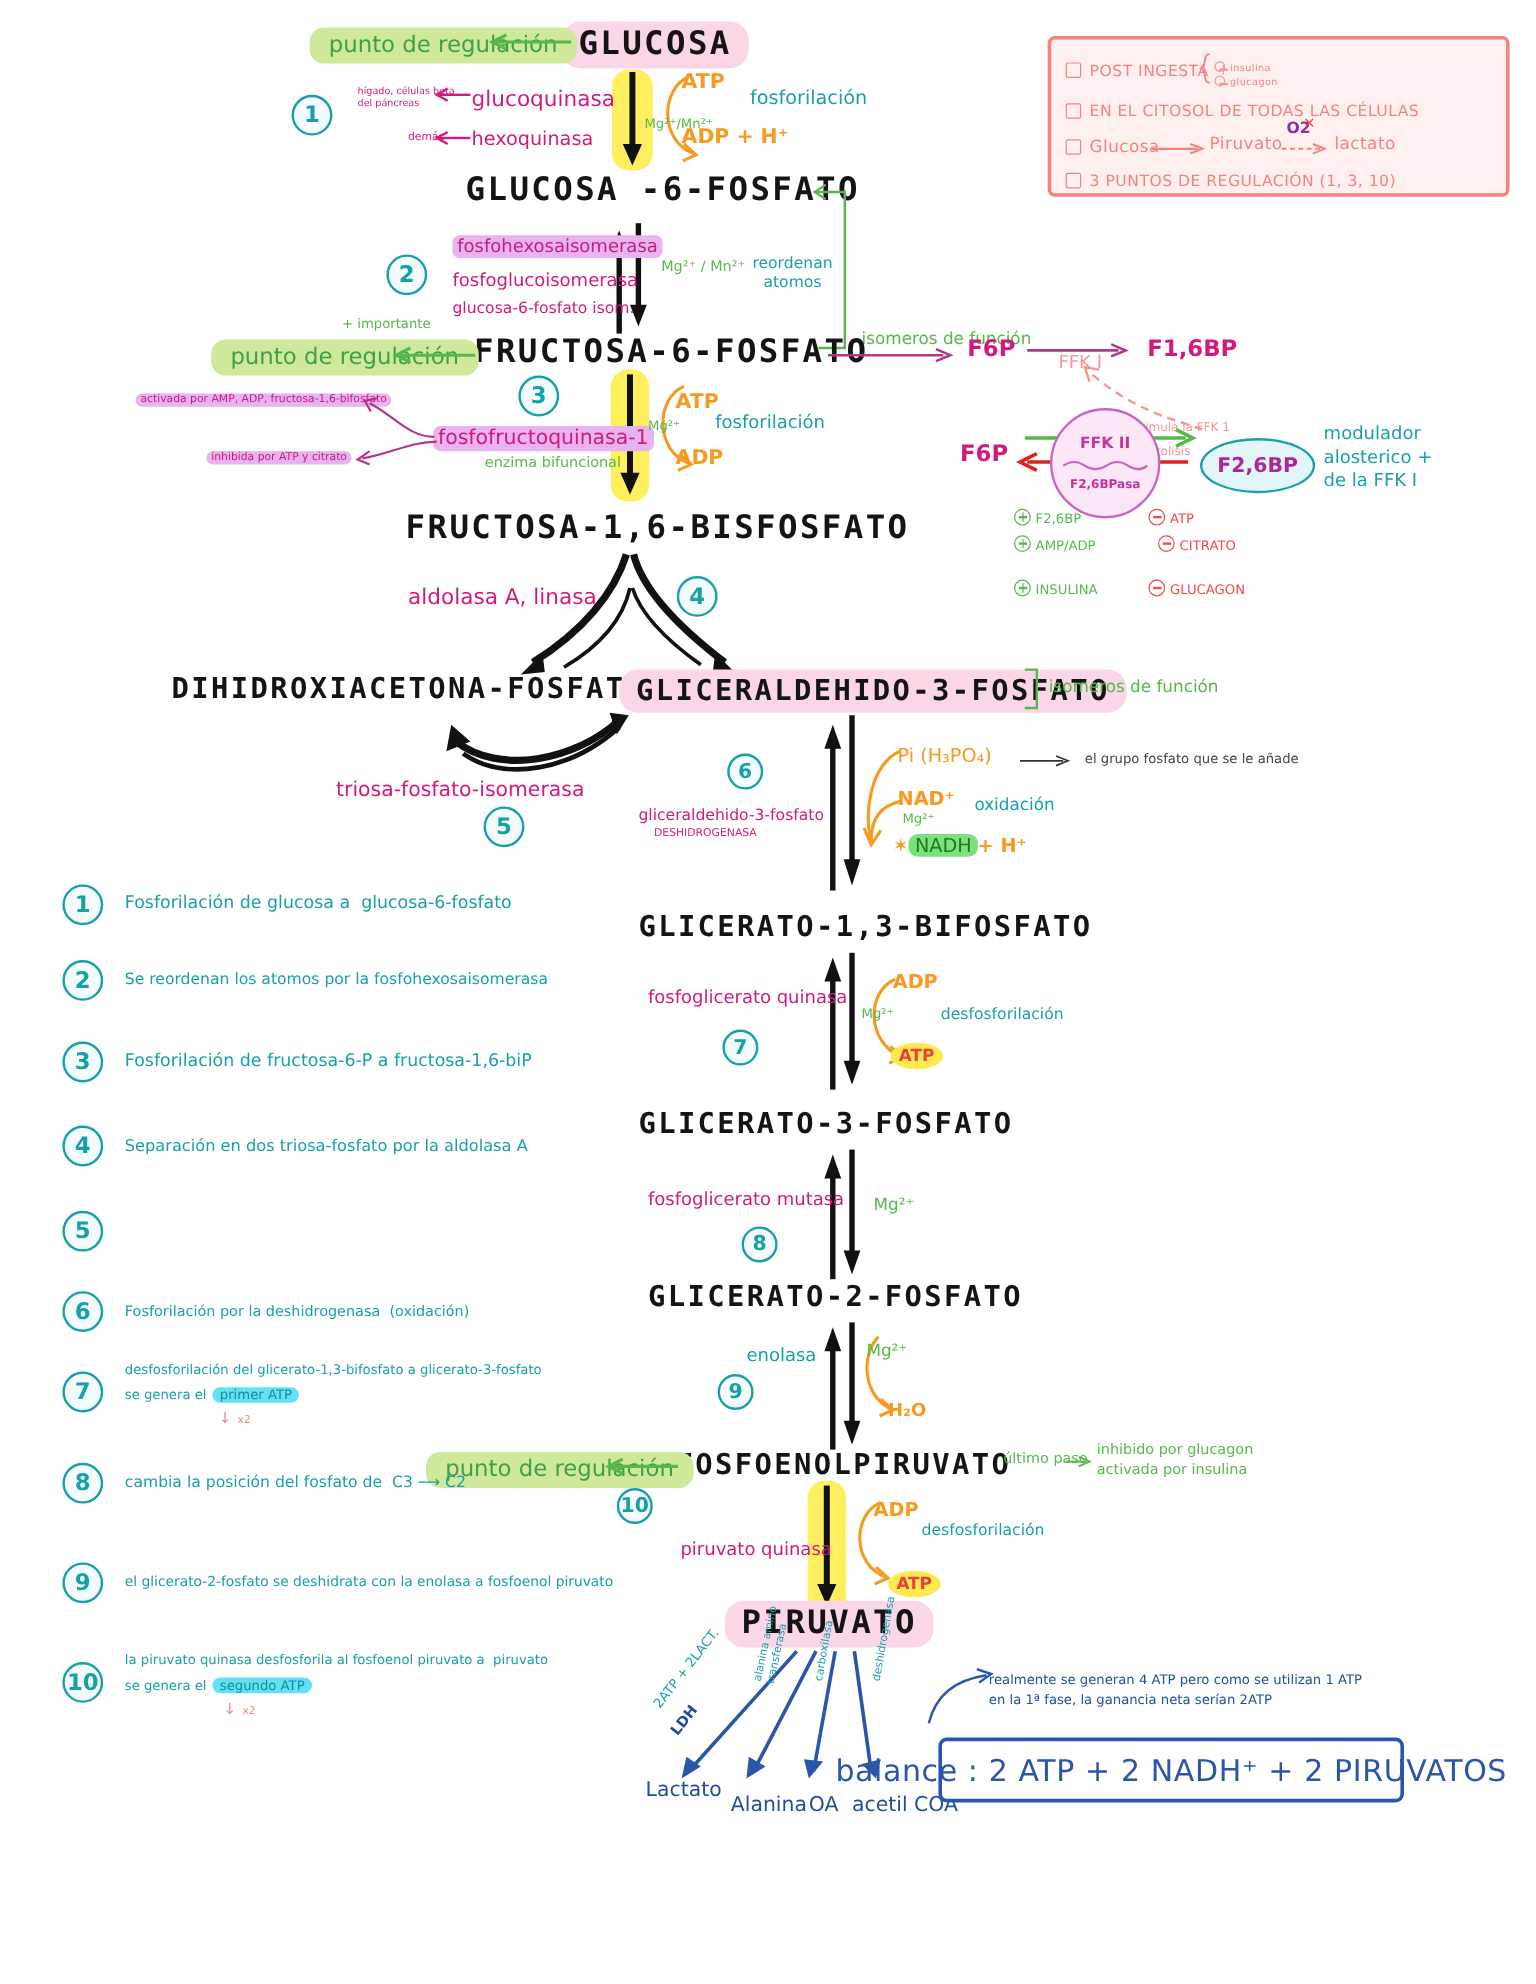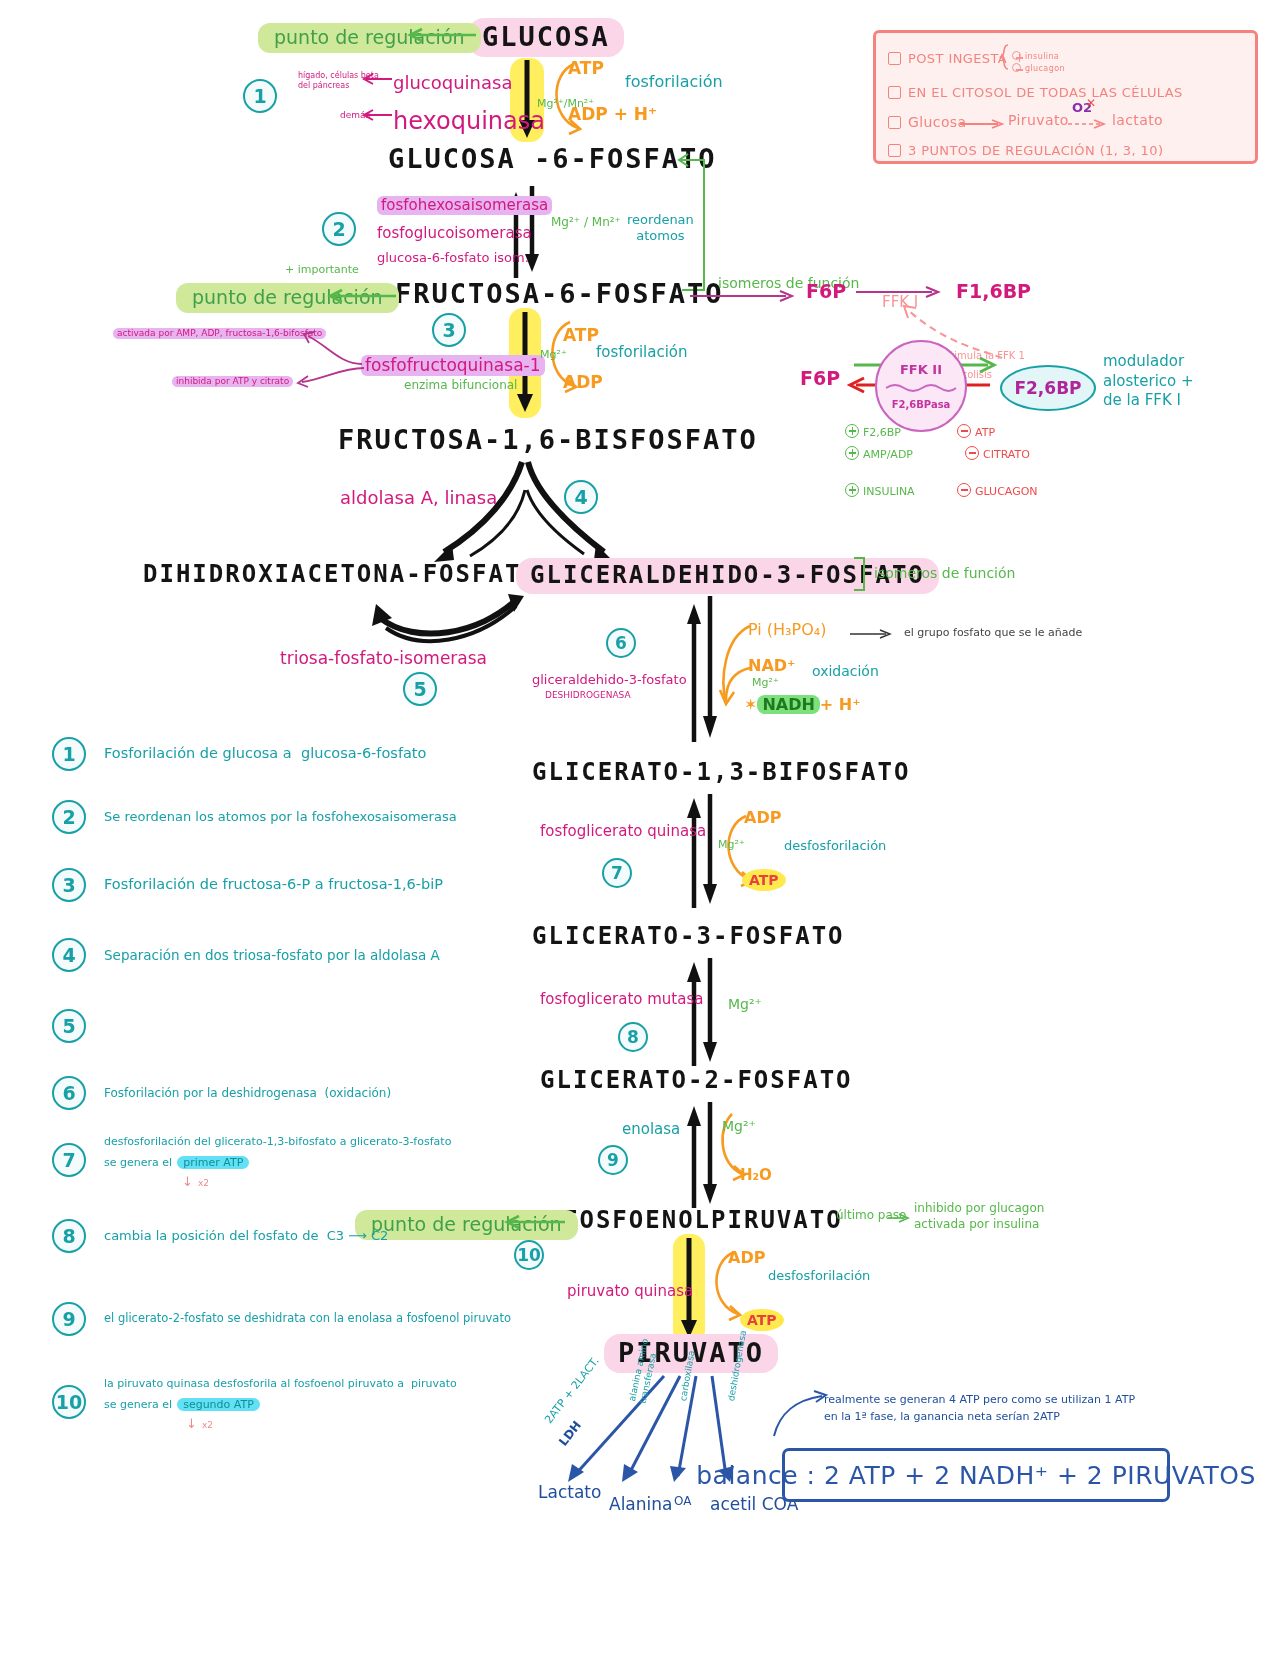--- a/index.html
+++ b/index.html
@@ -131,21 +131,21 @@
 </svg>
 
 <div class="abs ystrip" style="left:510px; top:58px; width:34px; height:84px;"></div>
 <svg class="abs" style="left:516px; top:60px;" width="24" height="80">
   <line x1="11" y1="0" x2="11" y2="64" stroke="#111" stroke-width="5"></line>
   <polygon points="3,60 19,60 11,78" fill="#111"></polygon>
 </svg>
 
 <div class="abs circnum" style="left:243px; top:79px;">1</div>
 <div class="abs hw magenta" style="left:393px; top:72px; font-size:18px;">glucoquinasa</div>
-<div class="abs hw magenta" style="left:393px; top:106px; font-size:24px;">hexoquinasa</div>
+<div class="abs hw magenta" style="left:393px; top:106px; font-size:16px;">hexoquinasa</div>
 <div class="abs hw magenta" style="left:298px; top:71px; font-size:8px;">hígado, células beta
 del páncreas</div>
 <div class="abs hw magenta" style="left:340px; top:110px; font-size:9px;">demás</div>
 <svg class="abs" style="left:360px; top:72px;" width="34" height="14">
   <line x1="32" y1="7" x2="6" y2="7" stroke="#d2197e" stroke-width="2"></line>
     <polyline points="13,2 4,7 13,12" fill="none" stroke="#d2197e" stroke-width="2"></polyline>
 </svg>
 <svg class="abs" style="left:360px; top:108px;" width="34" height="14">
   <line x1="32" y1="7" x2="6" y2="7" stroke="#d2197e" stroke-width="2"></line>
     <polyline points="13,2 4,7 13,12" fill="none" stroke="#d2197e" stroke-width="2"></polyline>
@@ -359,21 +359,21 @@
 </svg>
 <div class="abs hw orange" style="left:748px; top:620px; font-size:16px;">Pi (H₃PO₄)</div>
 <svg class="abs" style="left:850px; top:628px;" width="46" height="12">
   <line x1="0" y1="6" x2="36" y2="6" stroke="#333" stroke-width="1.4"></line>
     <polyline points="30,2 40,6 30,10" fill="none" stroke="#333" stroke-width="1.4"></polyline>
 </svg>
 <div class="abs hw" style="left:904px; top:626px; font-size:11px; color:#444;">el grupo fosfato que se le añade</div>
 <div class="abs hw orange" style="left:748px; top:656px; font-size:16px; font-weight:700;">NAD⁺</div>
 <div class="abs hw green" style="left:752px; top:676px; font-size:11px;">Mg²⁺</div>
 <div class="abs hw teal" style="left:812px; top:663px; font-size:14px;">oxidación</div>
-<div class="abs hw" style="left:744px; top:695px; font-size:16px;"><span class="orange">✶</span><span class="hl-green" style="color:#1f7a1f; font-weight:700;">NADH</span><span class="orange" style="font-weight:700;">+ H⁺</span></div>
+<div class="abs hw" style="left:744px; top:695px; font-size:16px;"><span class="orange">✶</span><span class="hl-green" style="color:#1f7a1f; font-weight:400;">NADH</span><span class="orange" style="font-weight:700;">+ H⁺</span></div>
 
 <div class="abs mol mid" style="left:532px; top:758px;">GLICERATO-1,3-BIFOSFATO</div>
 
 <svg class="abs" style="left:684px; top:790px;" width="34" height="120">
   <line x1="10" y1="118" x2="10" y2="24" stroke="#111" stroke-width="4.5"></line>
     <polygon points="3,28 17,28 10,8" fill="#111"></polygon>
   <line x1="26" y1="4" x2="26" y2="98" stroke="#111" stroke-width="4.5"></line>
     <polygon points="19,94 33,94 26,114" fill="#111"></polygon>
 </svg>
 <div class="abs hw magenta" style="left:540px; top:822px; font-size:15px;">fosfoglicerato quinasa</div>
@@ -457,21 +457,21 @@
 </svg>
 <div class="abs hw teal" style="left:542px; top:1418px; font-size:11px; transform:rotate(-52deg); transform-origin:left top;">2ATP + 2LACT.</div>
 <div class="abs hw navy" style="left:556px; top:1440px; font-size:12px; font-weight:700; transform:rotate(-52deg); transform-origin:left top;">LDH</div>
 <div class="abs hw teal" style="left:627px; top:1400px; font-size:9px; line-height:1.2; transform:rotate(-78deg); transform-origin:left top;">alanina amino
 transferasa</div>
 <div class="abs hw teal" style="left:678px; top:1400px; font-size:9px; transform:rotate(-80deg); transform-origin:left top;">carboxilasa</div>
 <div class="abs hw teal" style="left:726px; top:1400px; font-size:9px; transform:rotate(-80deg); transform-origin:left top;">deshidrogenasa</div>
 
 <div class="abs hw navy" style="left:538px; top:1482px; font-size:17px;">Lactato</div>
 <div class="abs hw navy" style="left:609px; top:1494px; font-size:17px;">Alanina</div>
-<div class="abs hw navy" style="left:674px; top:1494px; font-size:12px;">OA</div>
+<div class="abs hw navy" style="left:674px; top:1494px; font-size:17px;">OA</div>
 <div class="abs hw navy" style="left:710px; top:1494px; font-size:17px;">acetil COA</div>
 
 <svg class="abs" style="left:770px; top:1390px;" width="60" height="50">
   <path d="M4 46 C10 22, 26 10, 52 6" fill="none" stroke="#2b56a8" stroke-width="2"></path>
   <polyline points="44,1 56,5 46,12" fill="none" stroke="#2b56a8" stroke-width="2"></polyline>
 </svg>
 <div class="abs hw navy" style="left:824px; top:1392px; font-size:11px; line-height:1.5;">realmente se generan 4 ATP pero como se utilizan 1 ATP
 en la 1ª fase, la ganancia neta serían 2ATP</div>
 
 <div class="abs" id="balance-box" style="left:782px; top:1448px; width:388px; height:54px;">

